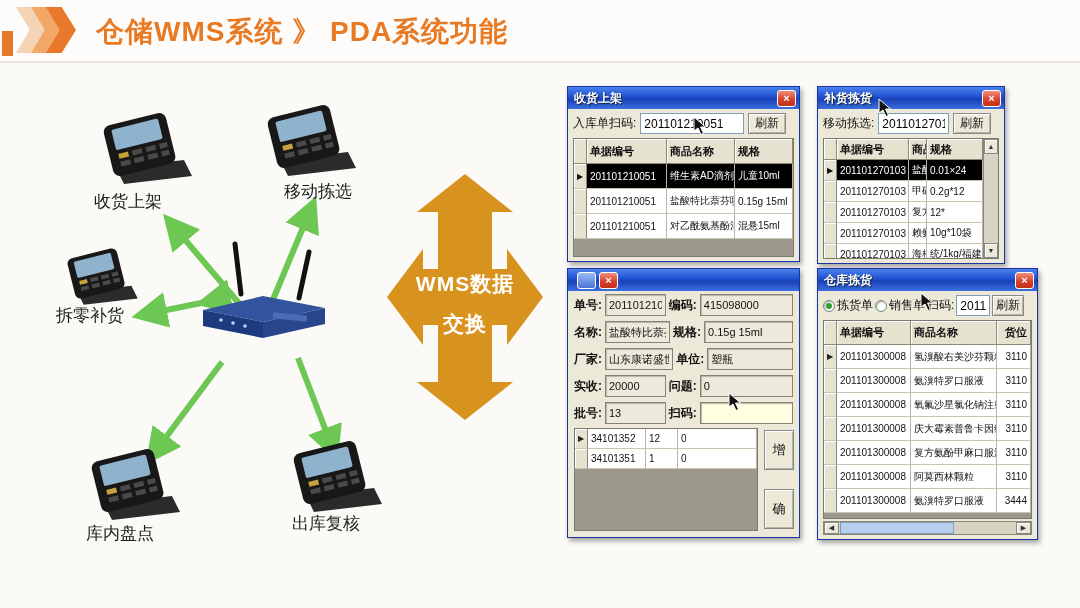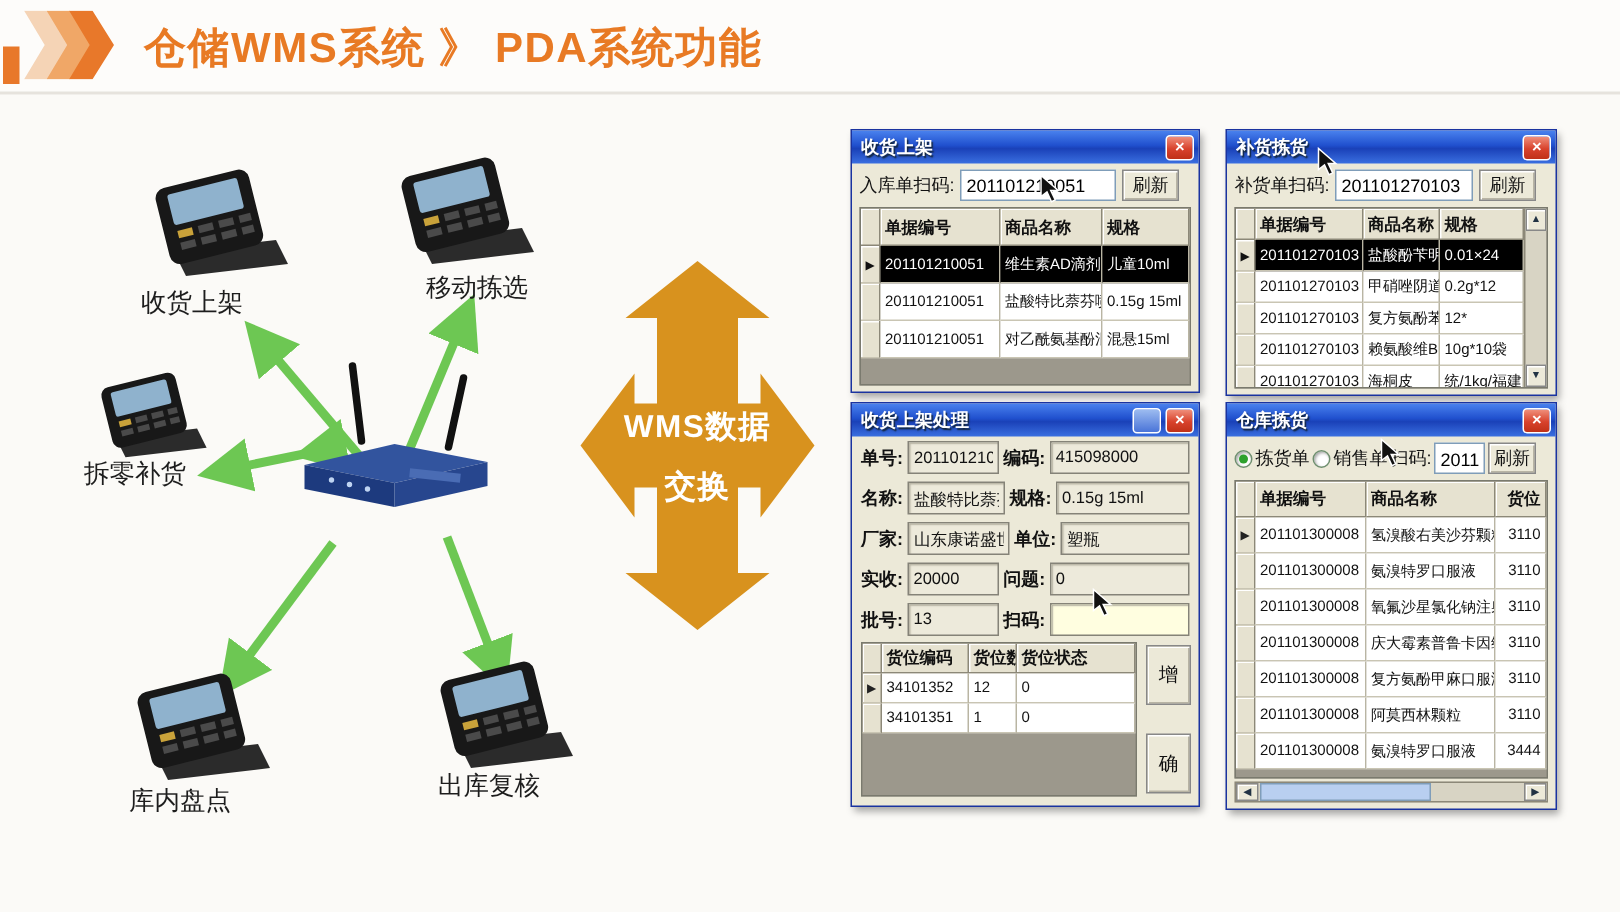--- a/index.html
+++ b/index.html
@@ -266,27 +266,27 @@
       <div class="trow">
         <div class="cell c-sel"></div>
         <div class="cell cc1">201101210051</div>
         <div class="cell cc2">对乙酰氨基酚混悬滴剂</div>
         <div class="cell cc3">混悬15ml</div>
       </div>
       <div class="filler"></div>
     </div>
   </div>
 
-  <div class="win" style="left:817px; top:86px; width:221px; height:178px;">
+  <div class="win" style="left:817px; top:86px; width:188px; height:178px;">
     <div class="tbar">
       <span class="tbar-txt">补货拣货</span>
       <span class="tbtn close">×</span>
     </div>
     <div class="scanrow">
-      <span class="flabel">补货单扫码:</span>
+      <span class="flabel">移动拣选:</span>
       <input class="tinput grow1" value="201101270103" style="">
       <button class="xpbtn">刷新</button>
     </div>
     <div style="display:flex; flex:1 1 auto; margin:1px 5px 4px 5px; border:1px solid #7A7A6E; background:#9C988C; overflow:hidden;">
       <div class="tbl t2" style="margin:0; border:none; flex:1 1 auto;">
         <div class="thead">
           <div class="cell c-sel"></div>
           <div class="cell cc1">单据编号</div>
           <div class="cell cc2">商品名称</div>
           <div class="cell cc3">规格</div>
@@ -326,21 +326,20 @@
       <div class="vscroll">
         <div class="sbtn">▲</div>
         <div style="flex:1 1 auto;"></div>
         <div class="sbtn">▼</div>
       </div>
     </div>
   </div>
 
   <div class="win" style="left:567px; top:268px; width:233px; height:270px;">
     <div class="tbar">
-      <span class="tbar-txt">收货上架处理</span>
       <span class="tbtn misc"></span>
       <span class="tbtn close">×</span>
     </div>
     <div class="frow">
       <span class="fl">单号:</span>
       <input class="fbox" style="width: 96px;" value="201101210051">
       <span class="fl">编码:</span>
       <input class="fbox grow1" value="415098000" style="">
     </div>
     <div class="frow">
@@ -362,26 +361,20 @@
       <input class="fbox grow1" value="0" style="">
     </div>
     <div class="frow">
       <span class="fl">批号:</span>
       <input class="fbox" style="width: 96px;" value="13">
       <span class="fl">扫码:</span>
       <input class="fbox yellow grow1" value="" style="">
     </div>
     <div class="p-bot">
       <div class="p-tblwrap t3">
-        <div class="thead">
-          <div class="cell c-sel"></div>
-          <div class="cell cc1">货位编码</div>
-          <div class="cell cc2">货位数</div>
-          <div class="cell cc3">货位状态</div>
-        </div>
         <div class="trow">
           <div class="cell c-sel">▶</div>
           <div class="cell cc1">34101352</div>
           <div class="cell cc2">12</div>
           <div class="cell cc3">0</div>
         </div>
         <div class="trow">
           <div class="cell c-sel"></div>
           <div class="cell cc1">34101351</div>
           <div class="cell cc2">1</div>

